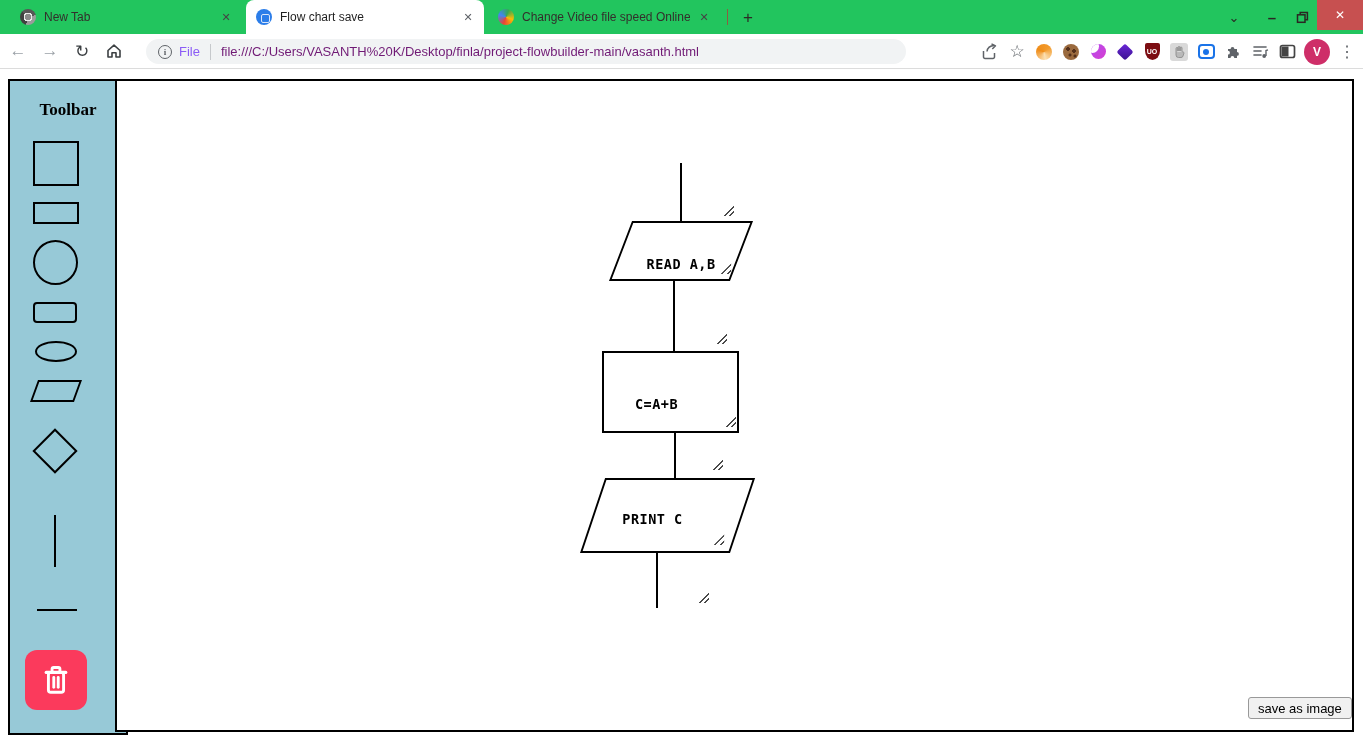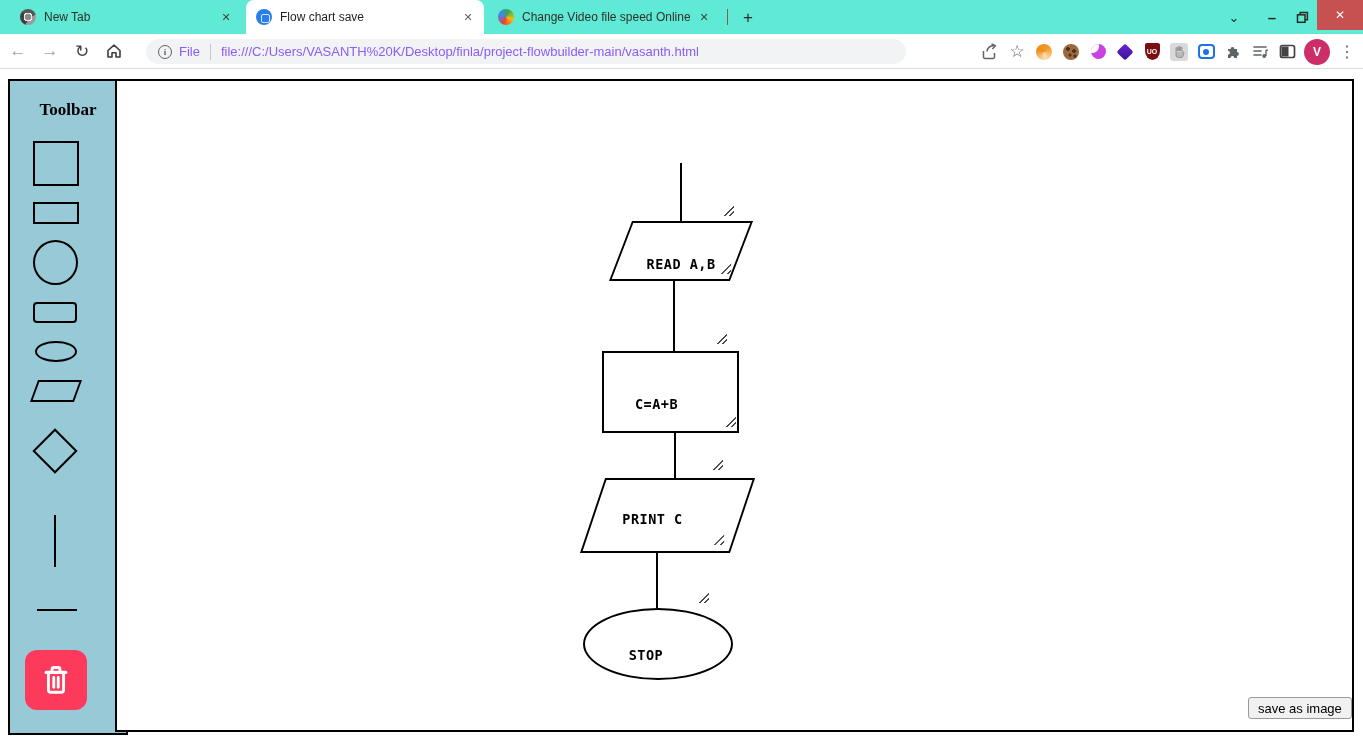--- a/index.html
+++ b/index.html
@@ -1,20 +1,20 @@
 <!DOCTYPE html>
 <html><head>
 <meta charset="utf-8">
 <style>
   * { margin:0; padding:0; box-sizing:border-box; }
   html,body { width:1363px; height:736px; }
   body { position:relative; overflow:hidden; background:#fff; font-family:"Liberation Sans",sans-serif; }
 
   
-  .tabbar { position:absolute; left:0; top:0; width:1363px; height:34px; background:#5eead4; }
+  .tabbar { position:absolute; left:0; top:0; width:1363px; height:34px; background:#22c55e; }
   .tab { position:absolute; top:0; height:34px; display:flex; align-items:center; padding:0 8px 0 10px; cursor:pointer; }
   .tab.inactive { color:#332f2b; }
   .tab.active { background:#fff; border-radius:8px 8px 0 0; color:#1f1f1f; }
   .tab-title { font-size:12px; white-space:nowrap; overflow:hidden; flex:1; margin-left:8px; }
   .tab-close { font-size:11px; color:#444; width:16px; height:16px; line-height:16px; text-align:center; border-radius:50%; margin-left:6px; }
   .favicon { width:16px; height:16px; border-radius:50%; flex:0 0 16px; position:relative; }
   .favicon.chrome { background: radial-gradient(circle, #8a8a8a 0 3px, #e9e9e9 3px 4.4px, transparent 4.4px), conic-gradient(from -45deg, #575757 0 120deg, #9b9b9b 0 240deg, #414141 0); }
   .favicon.flow { background:#2b7de9; }
   .favicon.flow::after { content:''; position:absolute; left:4.5px; top:4.5px; width:7px; height:7px; border:1.6px solid #d7e5fa; border-radius:2px; }
   .favicon.vspeed { background: conic-gradient(from 20deg, #34a853, #fbbc05, #ea4335, #4285f4, #34a853); }
@@ -27,21 +27,21 @@
   .close-btn { width:46px; height:30px; background:#c75050; color:#fff; display:flex; align-items:center; justify-content:center; font-size:12px; align-self:flex-start; }
 
   
   .addressbar { position:absolute; left:0; top:34px; width:1363px; height:35px; background:#fff; border-bottom:1px solid #dcdcdc; display:flex; align-items:center; }
   .nav-ico { width:28px; height:28px; display:flex; align-items:center; justify-content:center; font-size:17px; color:#5f6368; margin-left:4px; }
   .nav-ico.dim { color:#9aa0a6; }
   .url-pill { position:absolute; left:146px; top:5px; width:760px; height:25px; background:#f1f3f4; border-radius:13px; display:flex; align-items:center; padding:0 12px; }
   .info-badge { width:14px; height:14px; border:1.4px solid #5f6368; border-radius:50%; color:#5f6368; font-size:9px; font-weight:bold; font-family:"Liberation Serif",serif; display:flex; align-items:center; justify-content:center; }
   .chip-label { color:#8b5cf6; font-size:13px; margin:0 10px 0 7px; }
   .pill-sep { width:1px; height:16px; background:#c6c9cc; margin-right:10px; }
-  .url-text { color:#8b5cf6; font-size:13px; white-space:nowrap; overflow:hidden; }
+  .url-text { color:#701a75; font-size:13px; white-space:nowrap; overflow:hidden; }
   .bar-right { position:absolute; right:6px; top:0; height:35px; display:flex; align-items:center; gap:7px; }
   .ext { width:20px; height:20px; display:flex; align-items:center; justify-content:center; }
   .star-glyph { font-size:17px; color:#5f6368; }
   .ext-orange { width:16px; height:16px; border-radius:50%; background: conic-gradient(from 50deg, #f29b2d, #fbe0b3, #ef8c18, #f29b2d); }
   .ext-cookie { width:16px; height:16px; border-radius:50%;
     background: radial-gradient(circle 2px at 5px 5px, #54301a 97%, transparent), radial-gradient(circle 2px at 11px 7px, #54301a 97%, transparent), radial-gradient(circle 1.6px at 7px 11px, #54301a 97%, transparent), radial-gradient(circle 1.6px at 12px 12px, #54301a 97%, transparent), #9a6a3e; }
   .ext-moon { width:15px; height:15px; border-radius:50%; background:linear-gradient(135deg,#b44cf0,#d63dd0); position:relative; overflow:hidden; }
   .ext-moon::after { content:''; position:absolute; left:-5px; top:-4px; width:13px; height:13px; border-radius:50%; background:#fff; }
   .ext-diamond { width:12px; height:12px; transform:rotate(45deg); border-radius:2px; background:linear-gradient(135deg,#6b27d8,#39128f); }
   .ext-shield { width:15px; height:17px; background:#7c0d12; border-radius:2px 2px 50% 50%/2px 2px 55% 55%; color:#fff; font-size:7px; font-weight:bold; display:flex; align-items:center; justify-content:center; }
@@ -255,18 +255,15 @@
     <div class="grip" style="right:1px; bottom:4px;"></div>
   </div>
 
   <div class="fc-node fc-para" id="n-print">
     <div class="unskew">
       <span>PRINT C</span>
       <div class="grip" style="right:16px; bottom:6px;"></div>
     </div>
   </div>
 
-  <div class="fc-node fc-ellipse" id="n-stop">
-    <span>STOP</span>
-  </div>
 
   <button class="save-btn">save as image</button>
 </div>
 
 </body></html>

